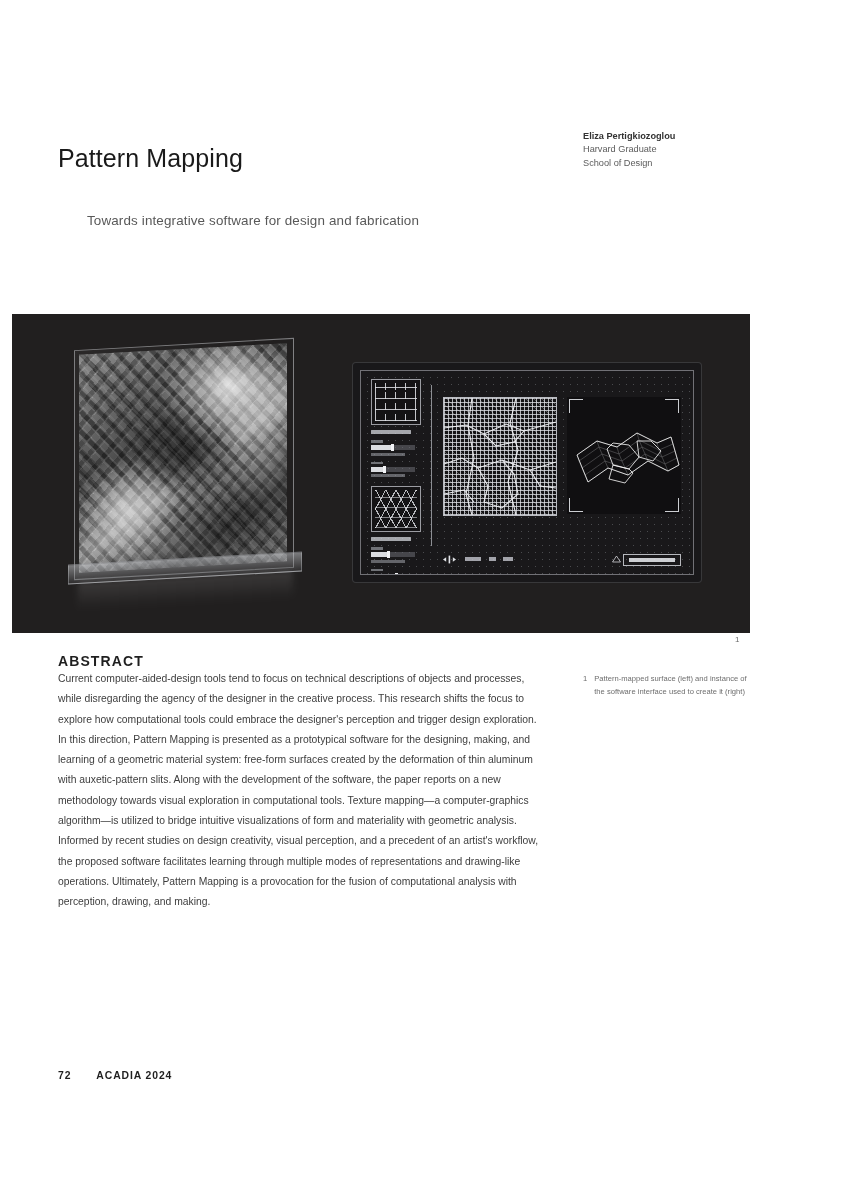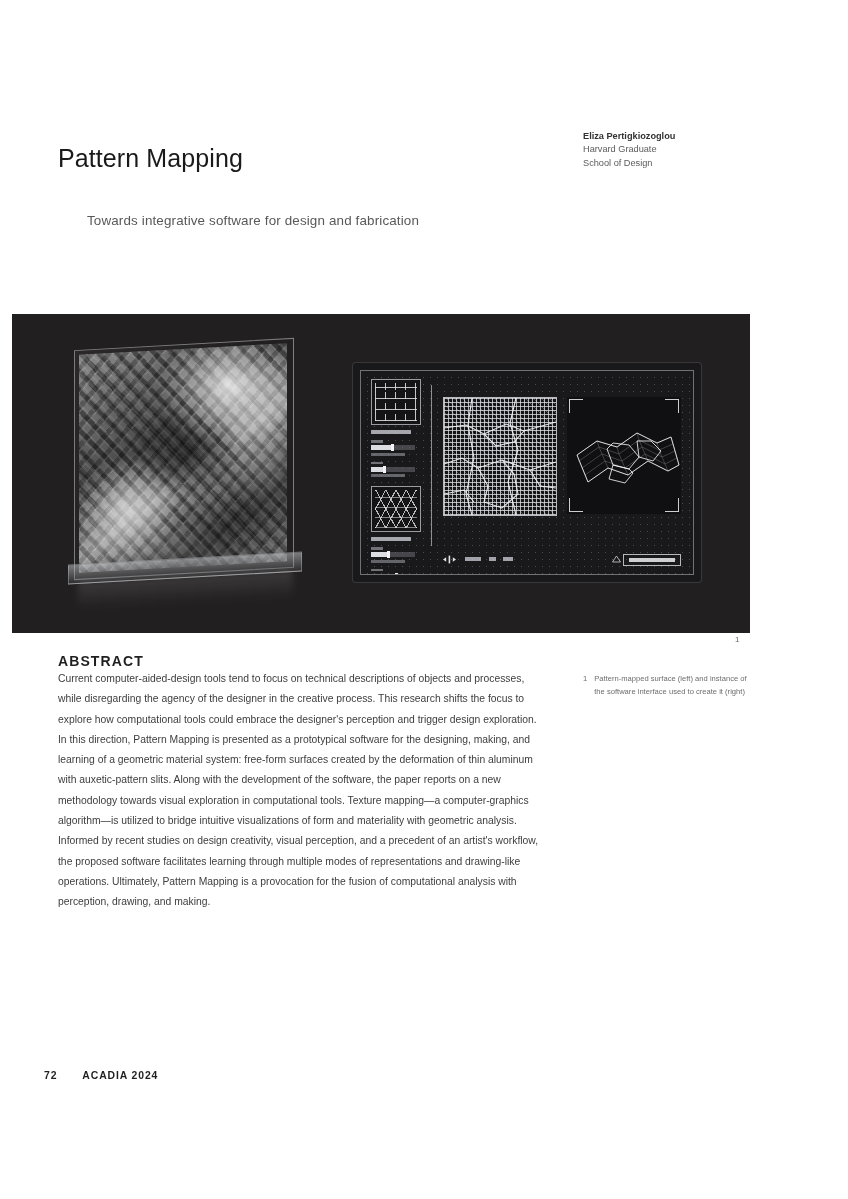--- a/index.html
+++ b/index.html
@@ -384,21 +384,21 @@
     color: #6d6d6d;
     display: flex;
     gap: 7px;
   }
   .caption-num { flex: 0 0 auto; color: #6d6d6d; }
   .caption-text { flex: 1 1 auto; }
 
   
   .footer {
     position: absolute;
-    left: 44px;
+    left: 58px;
     top: 1070px;
     display: flex;
     align-items: flex-end;
     gap: 25px;
     font-size: 10.4px;
     font-weight: 700;
     letter-spacing: 0.9px;
     color: #1f1f1f;
   }
 </style>

